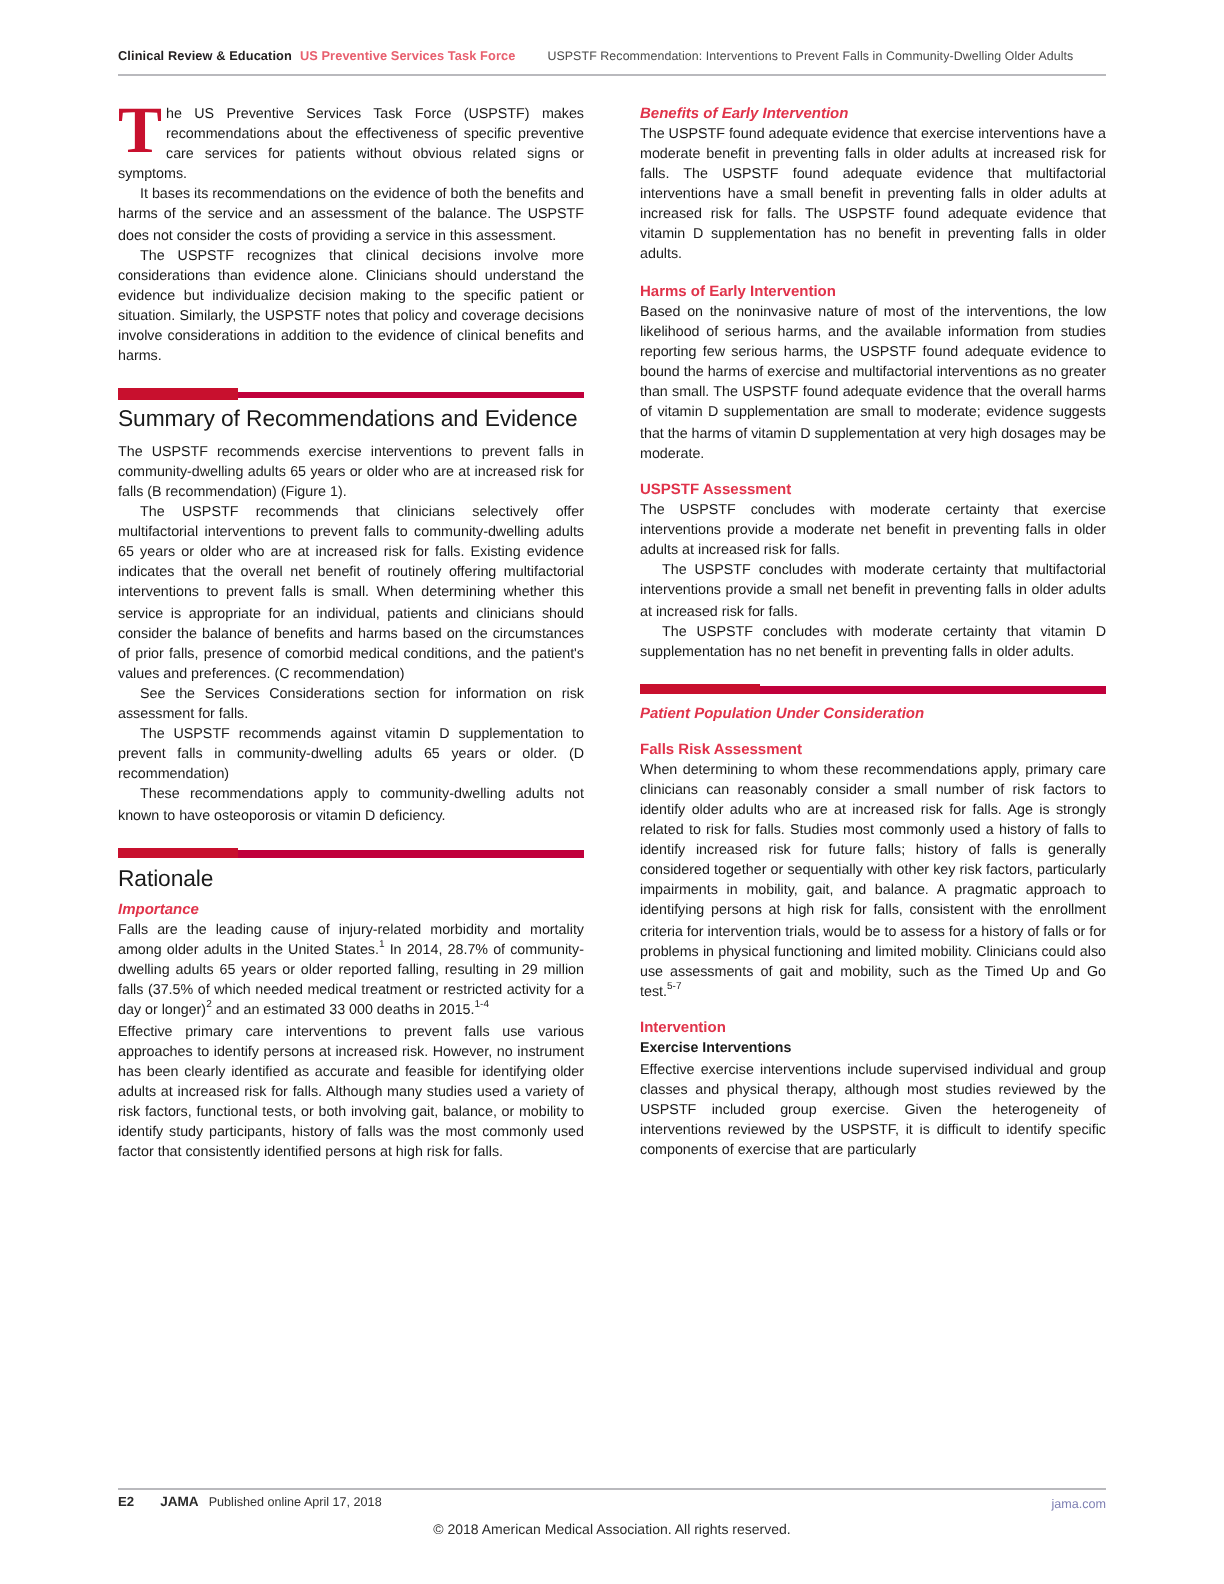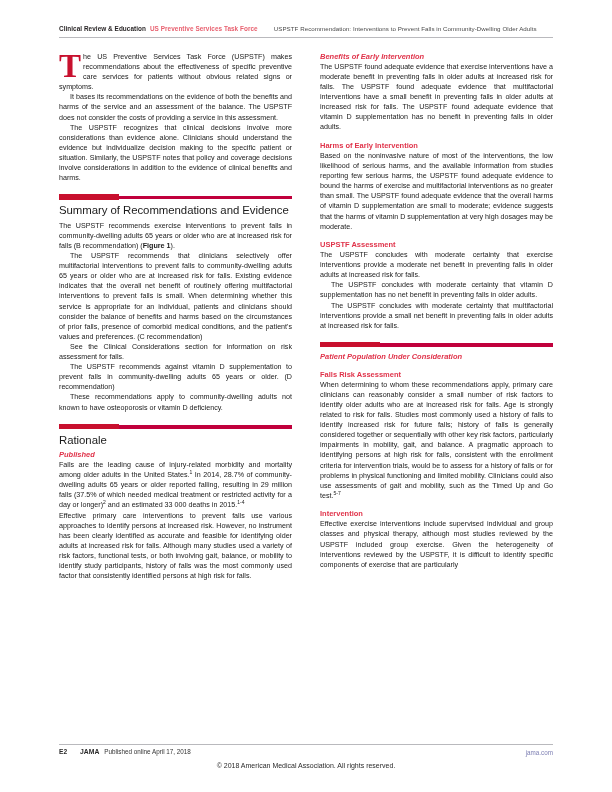--- a/index.html
+++ b/index.html
@@ -127,21 +127,21 @@
     font-size: 7.1px;
     font-weight: bold;
     line-height: 9px;
     color: #1a1a1a;
   }
   sup {
     font-size: 5px;
     vertical-align: super;
     line-height: 0;
   }
-  b.fig { font-weight: bold; }
+  b.fig { font-weight: normal; }
 
   
   .foot-rule {
     position: absolute;
     left: 59px;
     top: 744px;
     width: 494px;
     height: 0.7px;
     background: #b9b9bd;
   }
@@ -202,57 +202,58 @@
 
     <p class="ind">The USPSTF recognizes that clinical decisions involve more considerations than evidence alone. Clinicians should understand the evidence but individualize decision making to the specific patient or situation. Similarly, the USPSTF notes that policy and coverage decisions involve considerations in addition to the evidence of clinical benefits and harms.</p>
 
     <div class="sec-rule"></div>
     <h2 class="sec-title">Summary of Recommendations and Evidence</h2>
 
     <p><span>The USPSTF recommends exercise interventions to prevent falls in community-dwelling adults 65 years or older who are at increased risk for falls (B recommendation) (</span><b class="fig">Figure 1</b><span>).</span></p>
 
     <p class="ind">The USPSTF recommends that clinicians selectively offer multifactorial interventions to prevent falls to community-dwelling adults 65 years or older who are at increased risk for falls. Existing evidence indicates that the overall net benefit of routinely offering multifactorial interventions to prevent falls is small. When determining whether this service is appropriate for an individual, patients and clinicians should consider the balance of benefits and harms based on the circumstances of prior falls, presence of comorbid medical conditions, and the patient's values and preferences. (C recommendation)</p>
 
-    <p class="ind">See the Clinical Considerations section for information on risk assessment for falls.</p>
+    <p class="ind">See the Services Considerations section for information on risk assessment for falls.</p>
 
     <p class="ind">The USPSTF recommends against vitamin D supplementation to prevent falls in community-dwelling adults 65 years or older. (D recommendation)</p>
 
     <p class="ind">These recommendations apply to community-dwelling adults not known to have osteoporosis or vitamin D deficiency.</p>
 
     <div class="sec-rule"></div>
     <h2 class="sec-title">Rationale</h2>
 
-    <h3 class="sub-red first">Published</h3>
+    <h3 class="sub-red first">Importance</h3>
     <p><span>Falls are the leading cause of injury-related morbidity and mortality among older adults in the United States.</span><sup>1</sup><span> In 2014, 28.7% of community-dwelling adults 65 years or older reported falling, resulting in 29 million falls (37.5% of which needed medical treatment or restricted activity for a day or longer)</span><sup>2</sup><span> and an estimated 33 000 deaths in 2015.</span><sup>1-4</sup></p>
 
     <p>Effective primary care interventions to prevent falls use various approaches to identify persons at increased risk. However, no instrument has been clearly identified as accurate and feasible for identifying older adults at increased risk for falls. Although many studies used a variety of risk factors, functional tests, or both involving gait, balance, or mobility to identify study participants, history of falls was the most commonly used factor that consistently identified persons at high risk for falls.</p>
 
   </div>
 
   <div class="col col-right">
 
     <h3 class="sub-red first">Benefits of Early Intervention</h3>
     <p>The USPSTF found adequate evidence that exercise interventions have a moderate benefit in preventing falls in older adults at increased risk for falls. The USPSTF found adequate evidence that multifactorial interventions have a small benefit in preventing falls in older adults at increased risk for falls. The USPSTF found adequate evidence that vitamin D supplementation has no benefit in preventing falls in older adults.</p>
 
     <h3 class="sub-red">Harms of Early Intervention</h3>
     <p>Based on the noninvasive nature of most of the interventions, the low likelihood of serious harms, and the available information from studies reporting few serious harms, the USPSTF found adequate evidence to bound the harms of exercise and multifactorial interventions as no greater than small. The USPSTF found adequate evidence that the overall harms of vitamin D supplementation are small to moderate; evidence suggests that the harms of vitamin D supplementation at very high dosages may be moderate.</p>
 
     <h3 class="sub-red">USPSTF Assessment</h3>
     <p>The USPSTF concludes with moderate certainty that exercise interventions provide a moderate net benefit in preventing falls in older adults at increased risk for falls.</p>
+    <p class="ind">The USPSTF concludes with moderate certainty that multifactorial interventions provide a small net benefit in preventing falls in older adults at increased risk for falls.</p>
     <p class="ind">The USPSTF concludes with moderate certainty that vitamin D supplementation has no net benefit in preventing falls in older adults.</p>
-    <p class="ind">The USPSTF concludes with moderate certainty that multifactorial interventions provide a small net benefit in preventing falls in older adults at increased risk for falls.</p>
 
     <div class="sec-rule"></div>
 
     <h3 class="sub-red first">Patient Population Under Consideration</h3>
 
     <h3 class="sub-red">Falls Risk Assessment</h3>
     <p><span>When determining to whom these recommendations apply, primary care clinicians can reasonably consider a small number of risk factors to identify older adults who are at increased risk for falls. Age is strongly related to risk for falls. Studies most commonly used a history of falls to identify increased risk for future falls; history of falls is generally considered together or sequentially with other key risk factors, particularly impairments in mobility, gait, and balance. A pragmatic approach to identifying persons at high risk for falls, consistent with the enrollment criteria for intervention trials, would be to assess for a history of falls or for problems in physical functioning and limited mobility. Clinicians could also use assessments of gait and mobility, such as the Timed Up and Go test.</span><sup>5-7</sup></p>
 
     <h3 class="sub-red">Intervention</h3>
+    <h4 class="sub-black">Exercise Interventions</h4>
     <p>Effective exercise interventions include supervised individual and group classes and physical therapy, although most studies reviewed by the USPSTF included group exercise. Given the heterogeneity of interventions reviewed by the USPSTF, it is difficult to identify specific components of exercise that are particularly</p>
 
   </div>
 
   <div class="foot-rule"></div>
   <div class="footer">
     <span class="f-page">E2</span><span class="f-jama">JAMA</span><span class="f-pub">Published online April 17, 2018</span>
     <span class="f-site">jama.com</span>
   </div>
   <div class="copyright">© 2018 American Medical Association. All rights reserved.</div>

